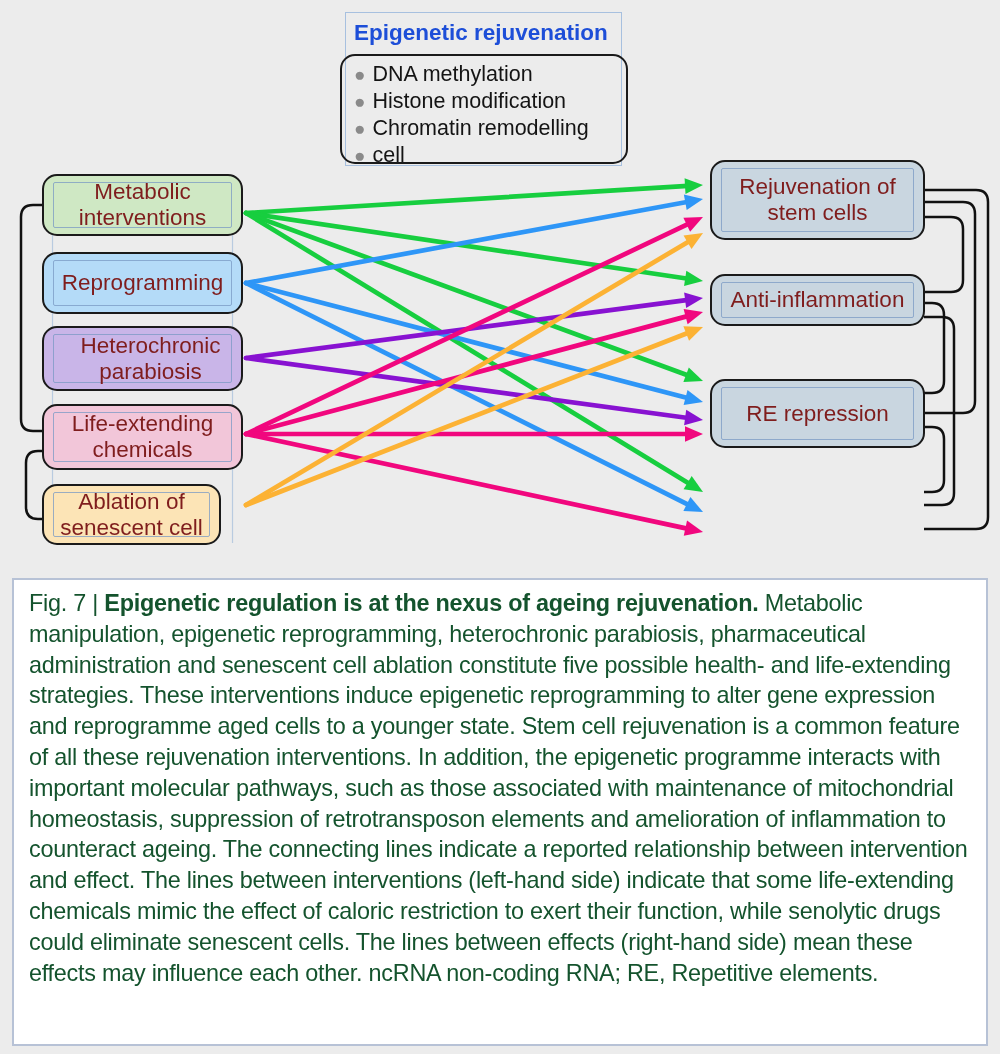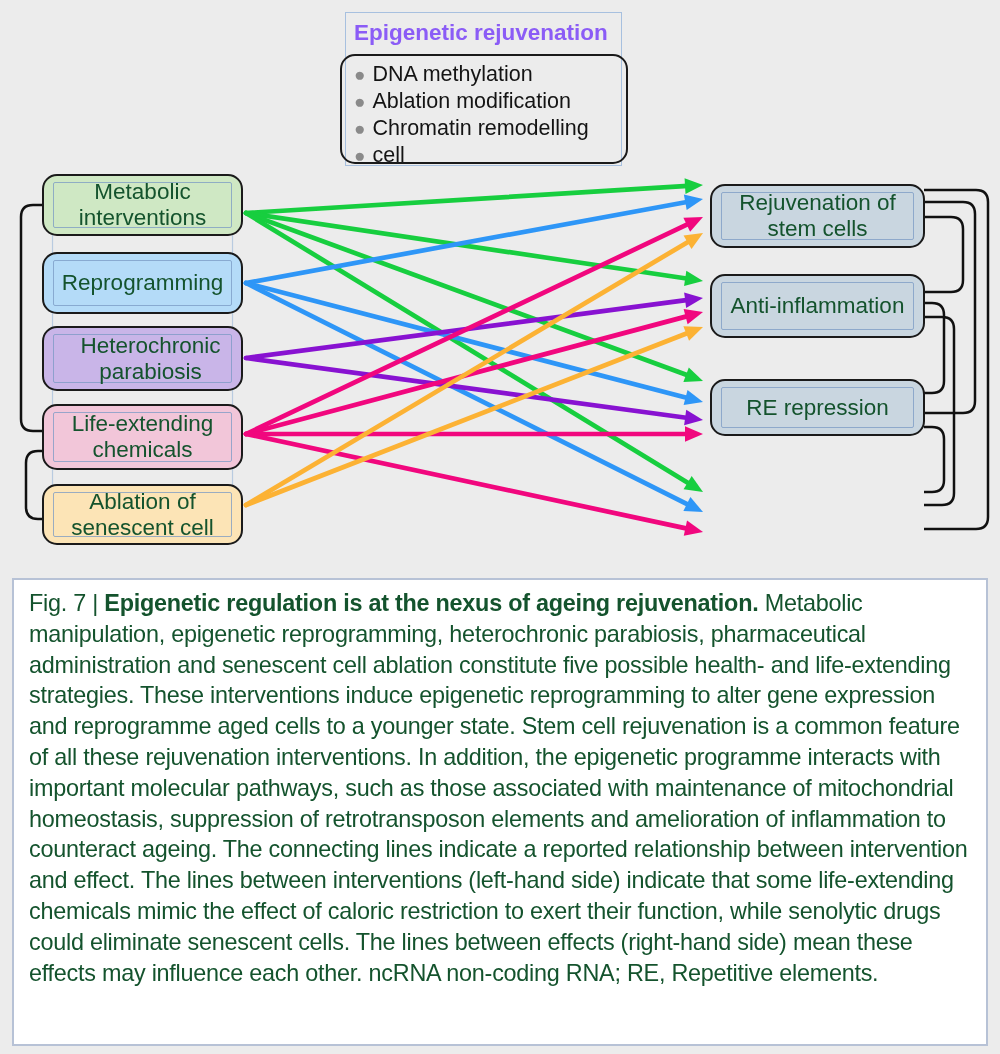--- a/index.html
+++ b/index.html
@@ -1,28 +1,28 @@
 <!DOCTYPE html>
 <html><head>
 <meta charset="utf-8">
 <style>
   html,body{margin:0;padding:0;background:#ececec;}
   .stage{position:relative;width:1000px;height:1054px;background:#ececec;
          font-family:"Liberation Sans",sans-serif;overflow:hidden;}
   #wires{position:absolute;left:0;top:0;z-index:1;}
   .node{position:absolute;z-index:2;border:2px solid #1a1a1a;border-radius:15px;
         display:flex;align-items:center;justify-content:center;text-align:center;
-        font-size:22.5px;line-height:26px;color:#14532d;box-sizing:border-box;}
+        font-size:22.5px;line-height:26px;color:#7f1d1d;box-sizing:border-box;}
   .frame{position:absolute;left:9px;right:9px;top:6px;bottom:6px;
          border:1.4px solid rgba(122,153,196,.75);border-radius:2px;pointer-events:none;}
   .lbl{position:relative;padding:0 12px;}
   .legend-outer{position:absolute;z-index:2;left:345px;top:12px;width:277px;height:154px;
                 border:1.5px solid #a7c0df;box-sizing:border-box;}
   .legend-title{position:absolute;z-index:3;left:354px;top:20px;font-size:22.5px;
-                font-weight:bold;color:#8b5cf6;}
+                font-weight:bold;color:#1d4ed8;}
   .legend-list{position:absolute;z-index:3;left:340px;top:54px;width:288px;height:110px;
                border:2px solid #1a1a1a;border-radius:15px;box-sizing:border-box;
                padding:5px 20px 0 12px;}
   .legend-item{font-size:21.5px;line-height:26px;color:#141414;white-space:nowrap;}
   .legend-item .dot{color:#8a8a8a;margin-right:7px;font-size:19px;}
   .caption{position:absolute;z-index:2;left:12px;top:578px;width:976px;height:468px;
            background:#ffffff;border:2px solid #b7c2d6;box-sizing:border-box;
            padding:8px 15px 0 15px;font-size:23.4px;line-height:30.8px;color:#14532d;
            letter-spacing:-0.25px;}
   .caption b{font-weight:bold;}
@@ -72,53 +72,53 @@
       <line x1="246" y1="505" x2="690.1103115884378" y2="240.6717620305141" stroke="#fcb234" stroke-width="4.7" stroke-linecap="round"></line>
       <polygon points="703,233 691.5216901619925,248.9087524106293 683.543057650258,235.5034764626045" fill="#fcb234"></polygon>
       <line x1="246" y1="505" x2="689.0228017506771" y2="332.4440728410929" stroke="#fcb234" stroke-width="4.7" stroke-linecap="round"></line>
       <polygon points="703,327 689.0582799781808,340.8010304989594 683.3964442234443,326.26474431966363" fill="#fcb234"></polygon>
     </svg>
 
   <div class="legend-outer"></div>
   <div class="legend-title">Epigenetic rejuvenation</div>
   <div class="legend-list">
     <div class="legend-item"><span class="dot">●</span><span>DNA methylation</span></div>
-    <div class="legend-item"><span class="dot">●</span><span>Ablation modification</span></div>
+    <div class="legend-item"><span class="dot">●</span><span>Histone modification</span></div>
     <div class="legend-item"><span class="dot">●</span><span>Chromatin remodelling</span></div>
     <div class="legend-item"><span class="dot">●</span><span>cell</span></div>
   </div>
 
   <div class="node" style="left: 42px; top: 174px; width: 201px; height: 62px; background: rgb(207, 232, 196);">
     <div class="frame"></div>
     <span class="lbl">Metabolic interventions</span>
   </div>
   <div class="node" style="left: 42px; top: 252px; width: 201px; height: 62px; background: rgb(180, 219, 248);">
     <div class="frame"></div>
     <span class="lbl">Reprogramming</span>
   </div>
   <div class="node" style="left: 42px; top: 326px; width: 201px; height: 65px; background: rgb(201, 181, 232); padding-left: 16px;">
     <div class="frame"></div>
     <span class="lbl">Heterochronic parabiosis</span>
   </div>
   <div class="node" style="left: 42px; top: 404px; width: 201px; height: 66px; background: rgb(242, 198, 217);">
     <div class="frame"></div>
     <span class="lbl">Life-extending chemicals</span>
   </div>
-  <div class="node" style="left: 42px; top: 484px; width: 201px; height: 61px; background: rgb(252, 228, 182);">
+  <div class="node" style="left: 42px; top: 484px; width: 179px; height: 61px; background: rgb(252, 228, 182);">
     <div class="frame"></div>
     <span class="lbl">Ablation of senescent cell</span>
   </div>
 
-  <div class="node" style="left: 710px; top: 184px; width: 215px; height: 64px; background: rgb(201, 214, 224);">
+  <div class="node" style="left: 710px; top: 160px; width: 215px; height: 80px; background: rgb(201, 214, 224);">
     <div class="frame"></div>
     <span class="lbl">Rejuvenation of stem cells</span>
   </div>
-  <div class="node" style="left: 710px; top: 274px; width: 215px; height: 64px; background: rgb(201, 214, 224);">
+  <div class="node" style="left: 710px; top: 274px; width: 215px; height: 52px; background: rgb(201, 214, 224);">
     <div class="frame"></div>
     <span class="lbl">Anti-inflammation</span>
   </div>
-  <div class="node" style="left: 710px; top: 379px; width: 215px; height: 57px; background: rgb(201, 214, 224);">
+  <div class="node" style="left: 710px; top: 379px; width: 215px; height: 69px; background: rgb(201, 214, 224);">
     <div class="frame"></div>
     <span class="lbl">RE repression</span>
   </div>
 
   <div class="caption"><span>Fig. 7 | </span><b>Epigenetic regulation is at the nexus of ageing rejuvenation.</b><span> Metabolic manipulation, epigenetic reprogramming, heterochronic parabiosis, pharmaceutical administration and senescent cell ablation constitute five possible health- and life-extending strategies. These interventions induce epigenetic reprogramming to alter gene expression and reprogramme aged cells to a younger state. Stem cell rejuvenation is a common feature of all these rejuvenation interventions. In addition, the epigenetic programme interacts with important molecular pathways, such as those associated with maintenance of mitochondrial homeostasis, suppression of retrotransposon elements and amelioration of inflammation to counteract ageing. The connecting lines indicate a reported relationship between intervention and effect. The lines between interventions (left-hand side) indicate that some life-extending chemicals mimic the effect of caloric restriction to exert their function, while senolytic drugs could eliminate senescent cells. The lines between effects (right-hand side) mean these effects may influence each other. ncRNA non-coding RNA; RE, Repetitive elements.</span></div>
 </div>
 
 </body></html>

